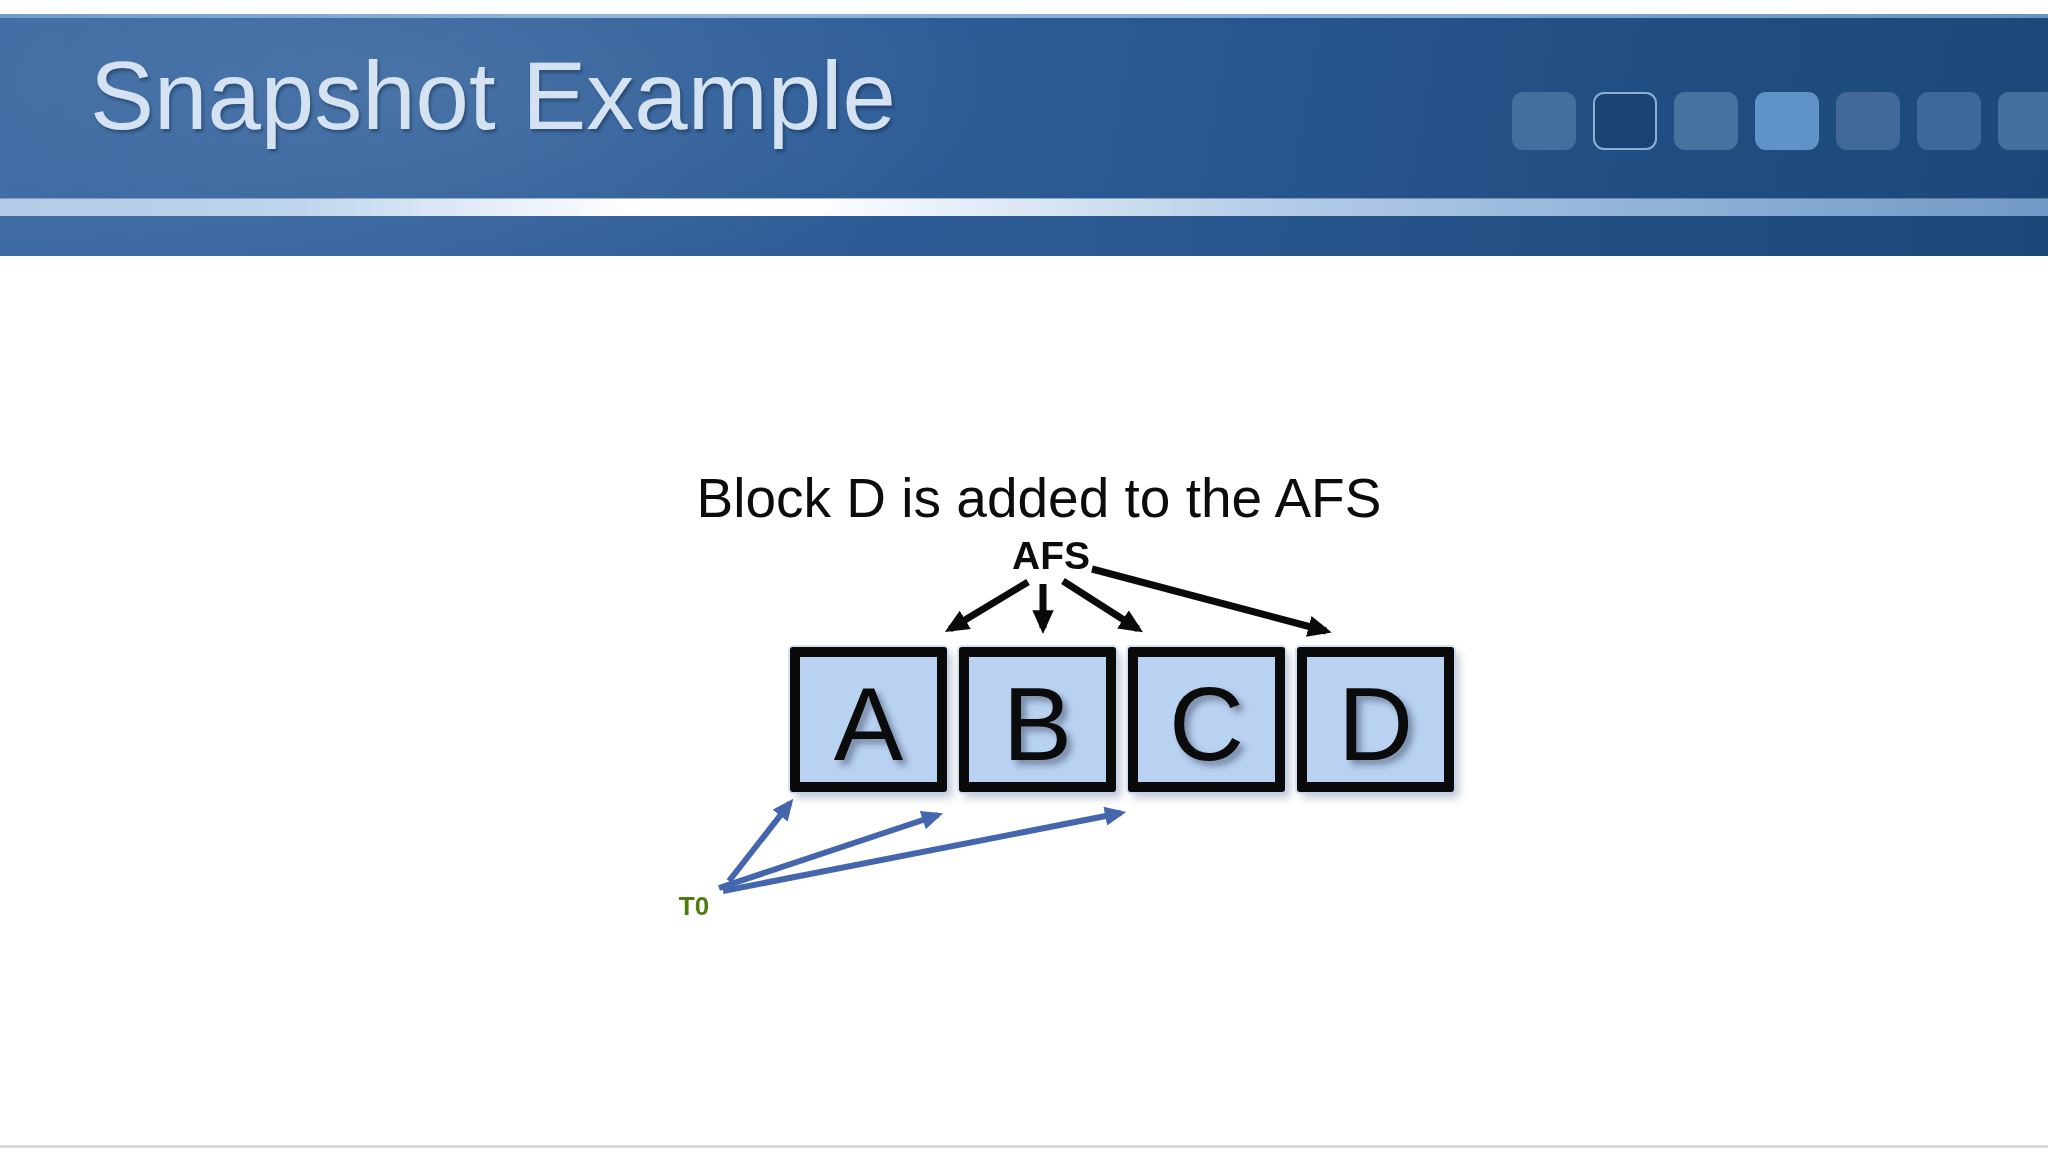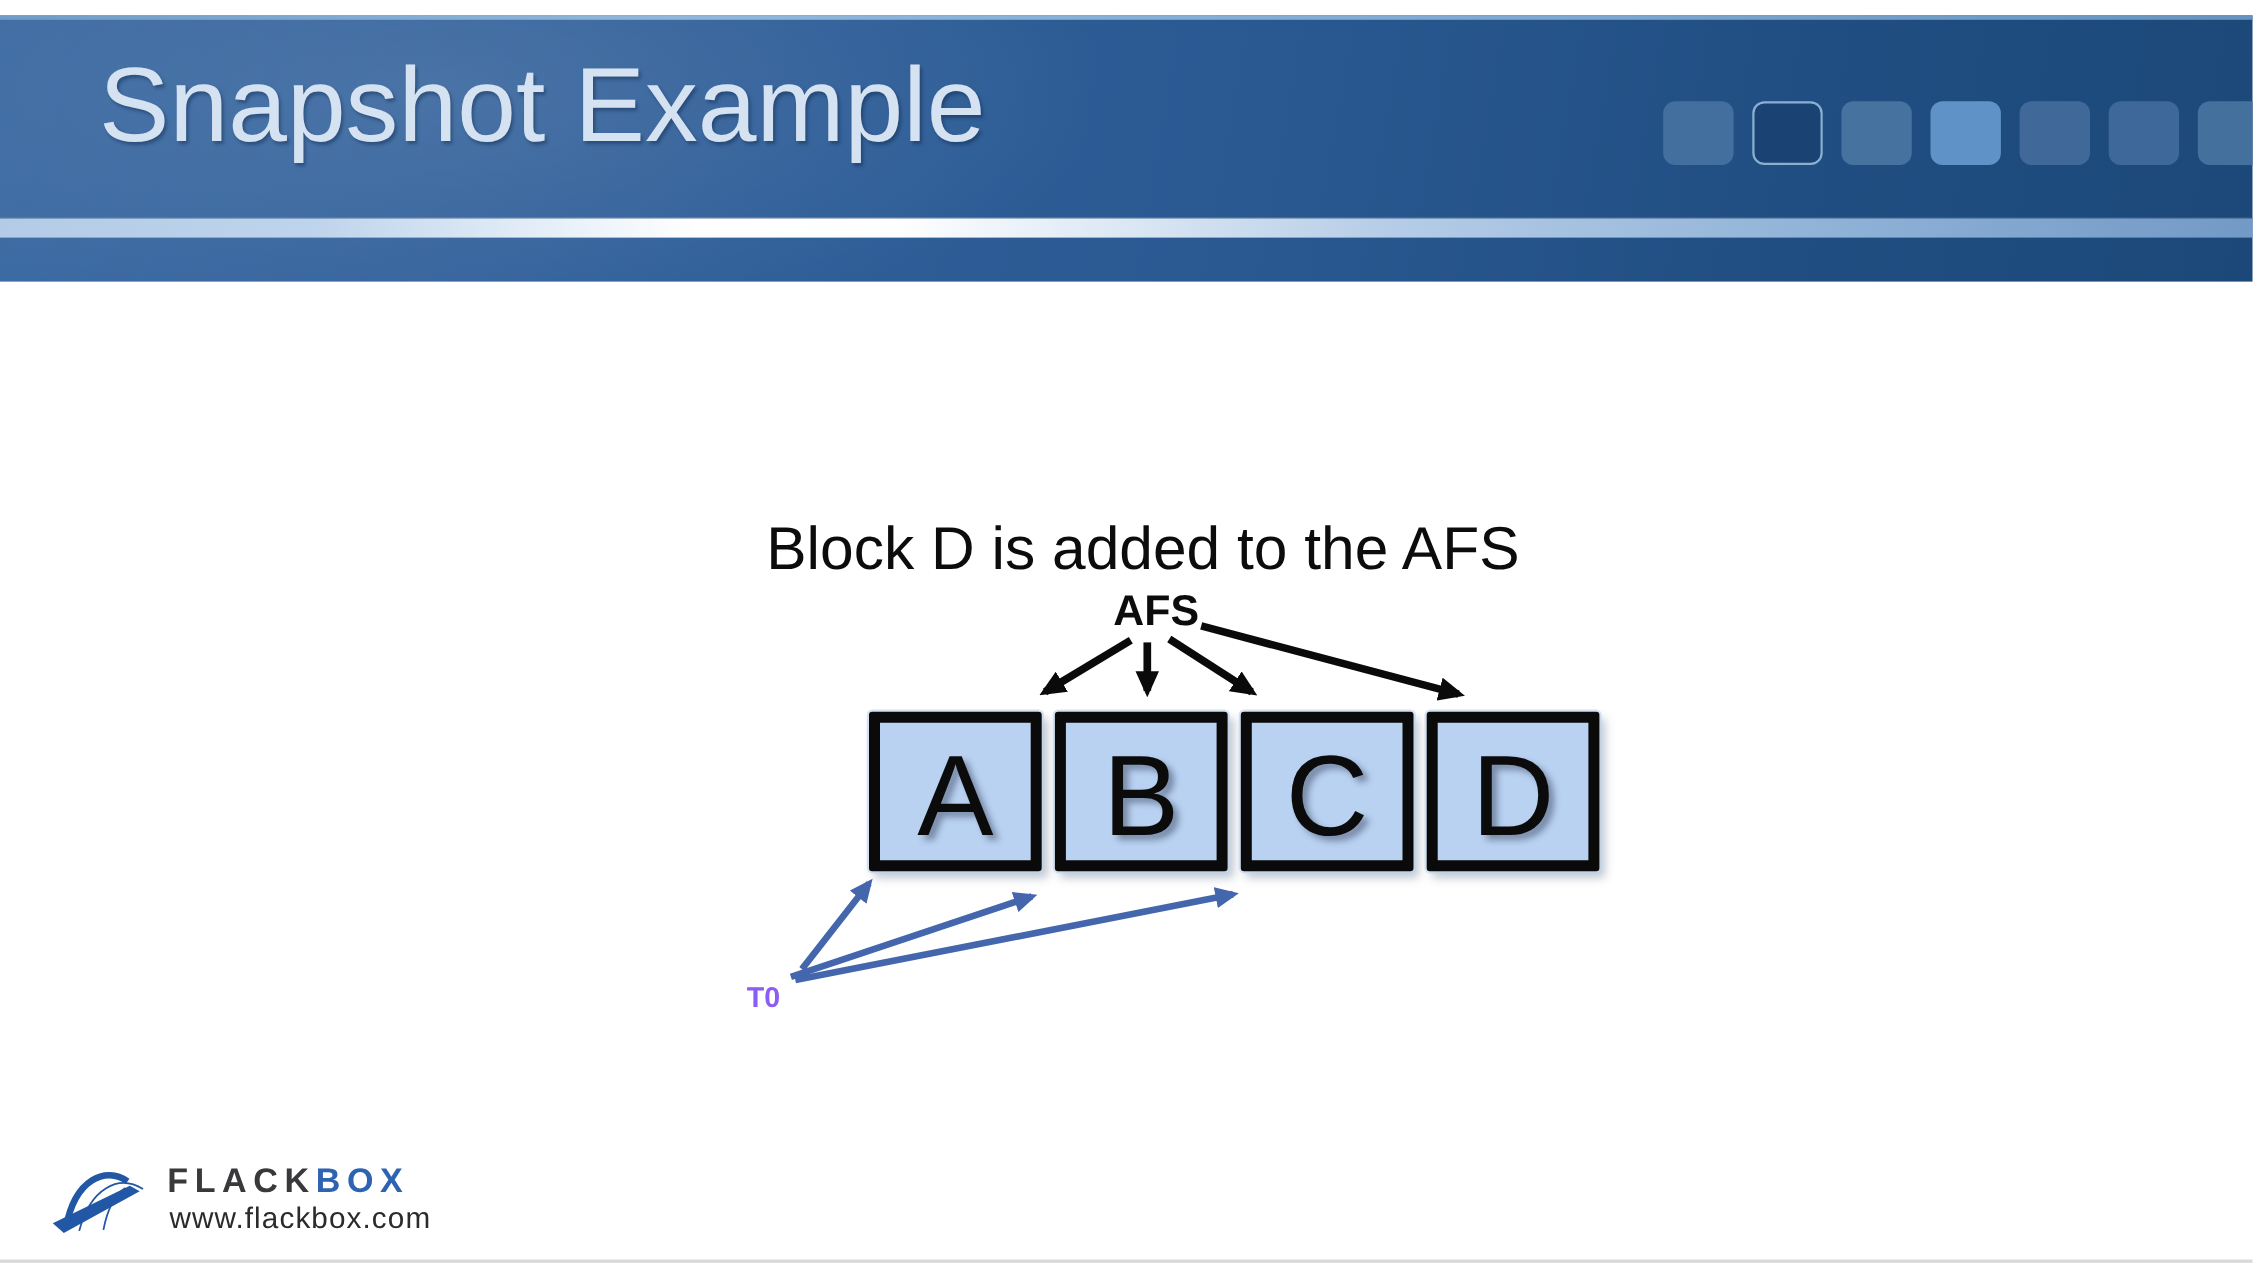--- a/index.html
+++ b/index.html
@@ -58,21 +58,21 @@
     white-space:nowrap;
   }
   .afs-label{
     position:absolute;left:1012px;top:534px;width:66px;
     text-align:center;
     font-size:39px;font-weight:700;color:#0c0c0c;
   }
   .t0-label{
     position:absolute;left:672px;top:891px;width:44px;
     text-align:center;
-    font-size:26px;font-weight:700;color:#8b5cf6;
+    font-size:26px;font-weight:700;color:#4d7c0f;
   }
   .arrows{
     position:absolute;left:0;top:0;width:2048px;height:1152px;
     pointer-events:none;
   }
   .blocks-row{position:absolute;left:0;top:0;}
   .block{
     position:absolute;top:647px;width:157px;height:145px;
     box-sizing:border-box;
     background:#b9d2f2;
@@ -158,28 +158,16 @@
       <span class="letter">B</span>
     </div>
     <div class="block pos-c">
       <span class="letter">C</span>
     </div>
     <div class="block pos-d">
       <span class="letter">D</span>
     </div>
   </div>
 
-  <div class="logo">
-    <svg class="logo-icon" width="100" height="70" viewBox="0 0 100 70" xmlns="http://www.w3.org/2000/svg">
-      <polygon points="0,58 70,24 79,29 10,67" fill="#2157a4"></polygon>
-      <path d="M12,62 C20,18 48,6 68,20" stroke="#2157a4" stroke-width="6" fill="none"></path>
-      <path d="M24,65 C34,26 60,13 82,27" stroke="#2157a4" stroke-width="1.6" fill="none"></path>
-      <path d="M46,64 C50,44 56,32 66,26" stroke="#2157a4" stroke-width="1.6" fill="none"></path>
-    </svg>
-    <div class="logo-text">
-      <span class="brand-primary">FLACK</span><span class="brand-secondary">BOX</span>
-    </div>
-    <div class="logo-url">www.flackbox.com</div>
-  </div>
 
   <div class="bottom-line"></div>
 
 </div>
 
 </body></html>

